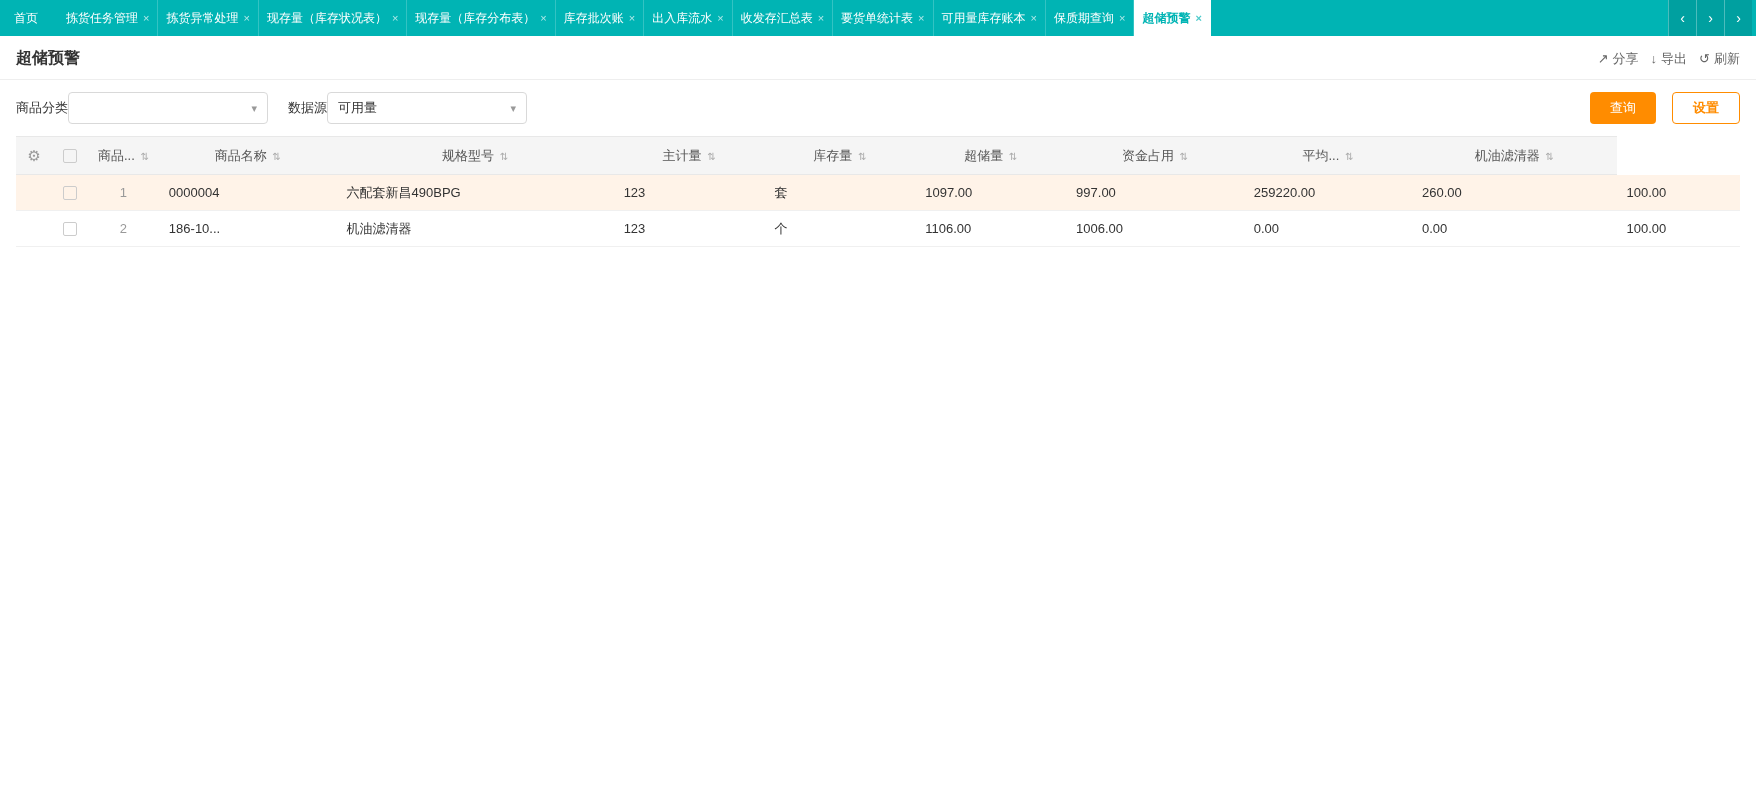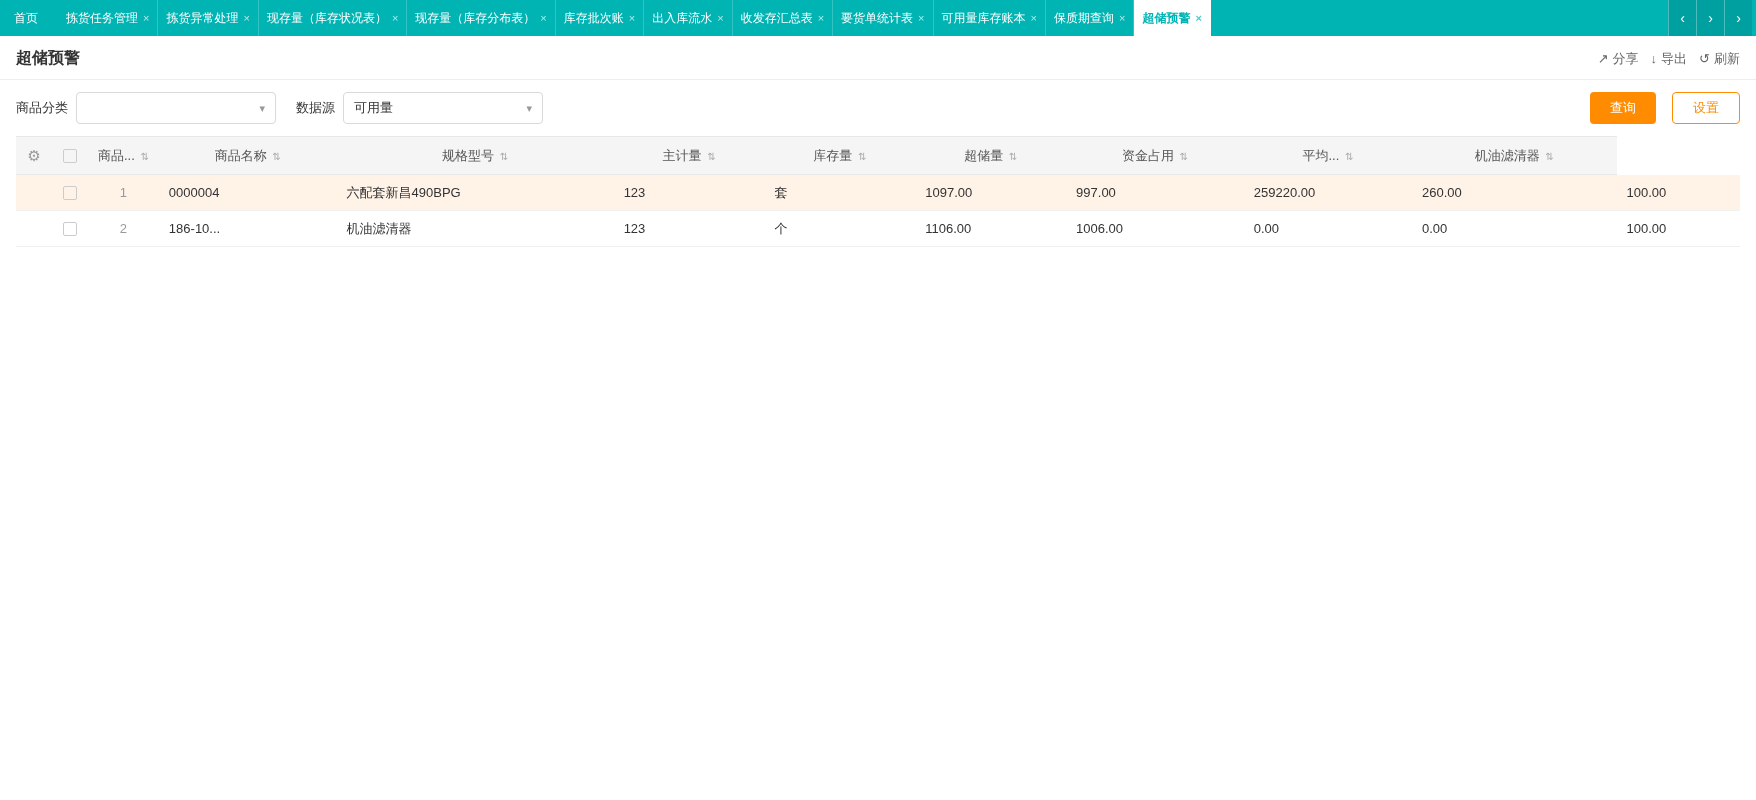--- a/index.html
+++ b/index.html
@@ -97,21 +97,20 @@
     .filter-row {
       display: flex;
       align-items: center;
       padding: 12px 16px;
       gap: 20px;
       background: #fff;
     }
     .filter-group {
       display: flex;
       align-items: center;
-      gap: 8px;
     }
     .filter-label {
       font-size: 13px;
       color: #333;
       white-space: nowrap;
     }
     .filter-select {
       display: flex;
       align-items: center;
       border: 1px solid #d9d9d9;
@@ -142,20 +141,21 @@
       font-size: 13px;
     }
     .btn-setting {
       background: #fff;
       color: #ff8c00;
       border: 1px solid #ff8c00;
       border-radius: 4px;
       padding: 6px 20px;
       cursor: pointer;
       font-size: 13px;
+      font-weight: bold;
     }
 
     
     .table-container {
       padding: 0 16px;
       overflow-x: auto;
     }
     table {
       width: 100%;
       border-collapse: collapse;

